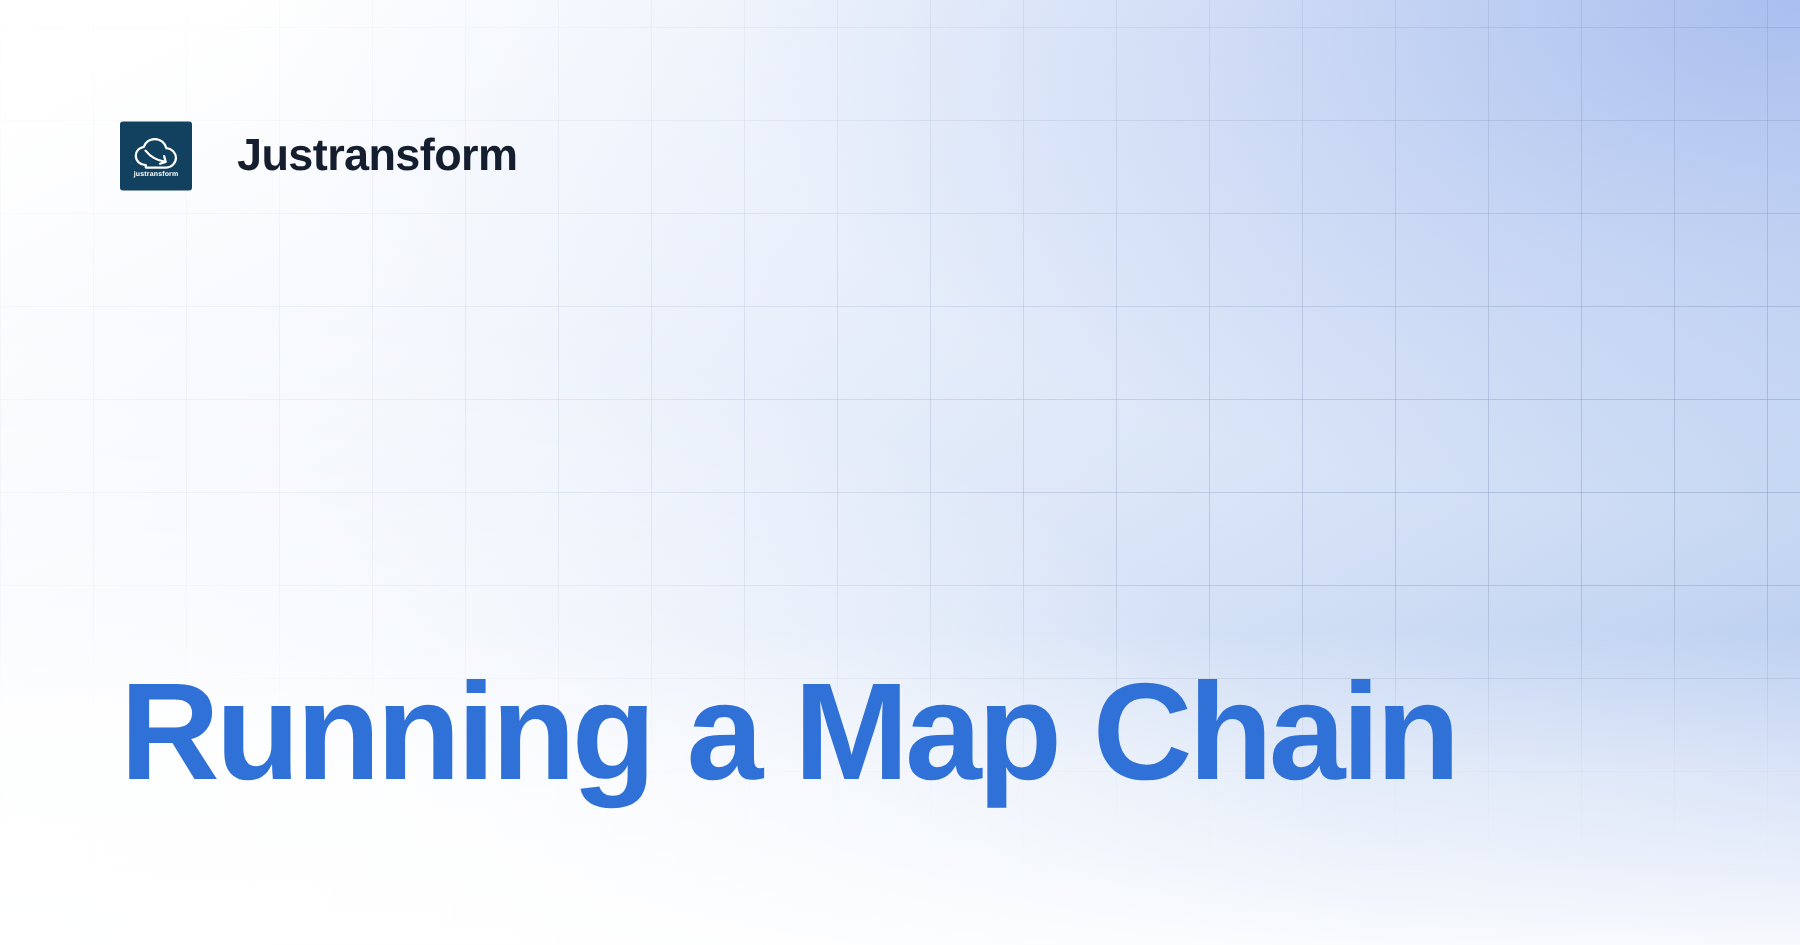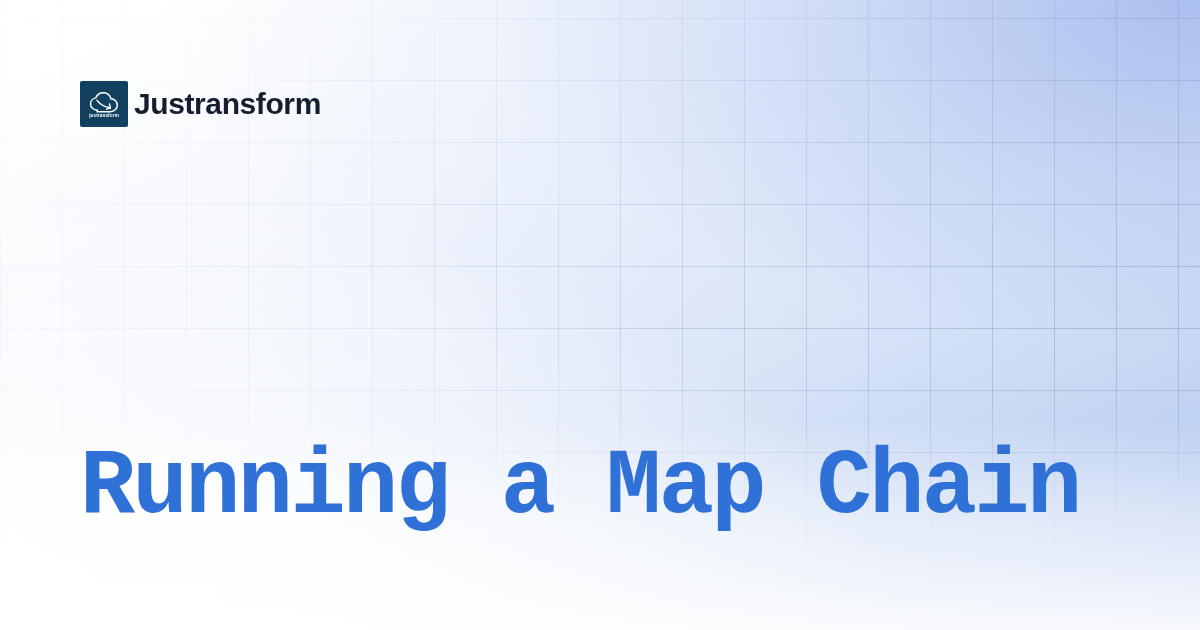--- a/index.html
+++ b/index.html
@@ -108,21 +108,21 @@
       rgba(255,255,255,0.55) 45%,
       rgba(255,255,255,0.92) 100%);
   }
 
   
   .brand {
     position:absolute;
     left:80px; top:81px;
     display:flex;
     align-items:center;
-    gap:6px;
+    gap:30px;
   }
 
   .brand-mark {
     width:48px; height:46px;
     background:#12415F;
     border-radius:2px;
     display:flex;
     flex-direction:column;
     align-items:center;
     justify-content:center;
@@ -156,21 +156,20 @@
     position:absolute;
     left:80px;
     top:440px;
     width:1040px;
     font-size:92px;
     font-weight:700;
     letter-spacing:-2.6px;
     line-height:1.05;
     color:#3071D8;
     white-space:nowrap;
-    font-family:Liberation Mono, monospace;
   }
 </style>
 </head>
 <body>
 
 <div id="og-card">
 
   <div class="bg-gradient"></div>
   <div class="bg-glow"></div>
   <div class="bg-grid"></div>

